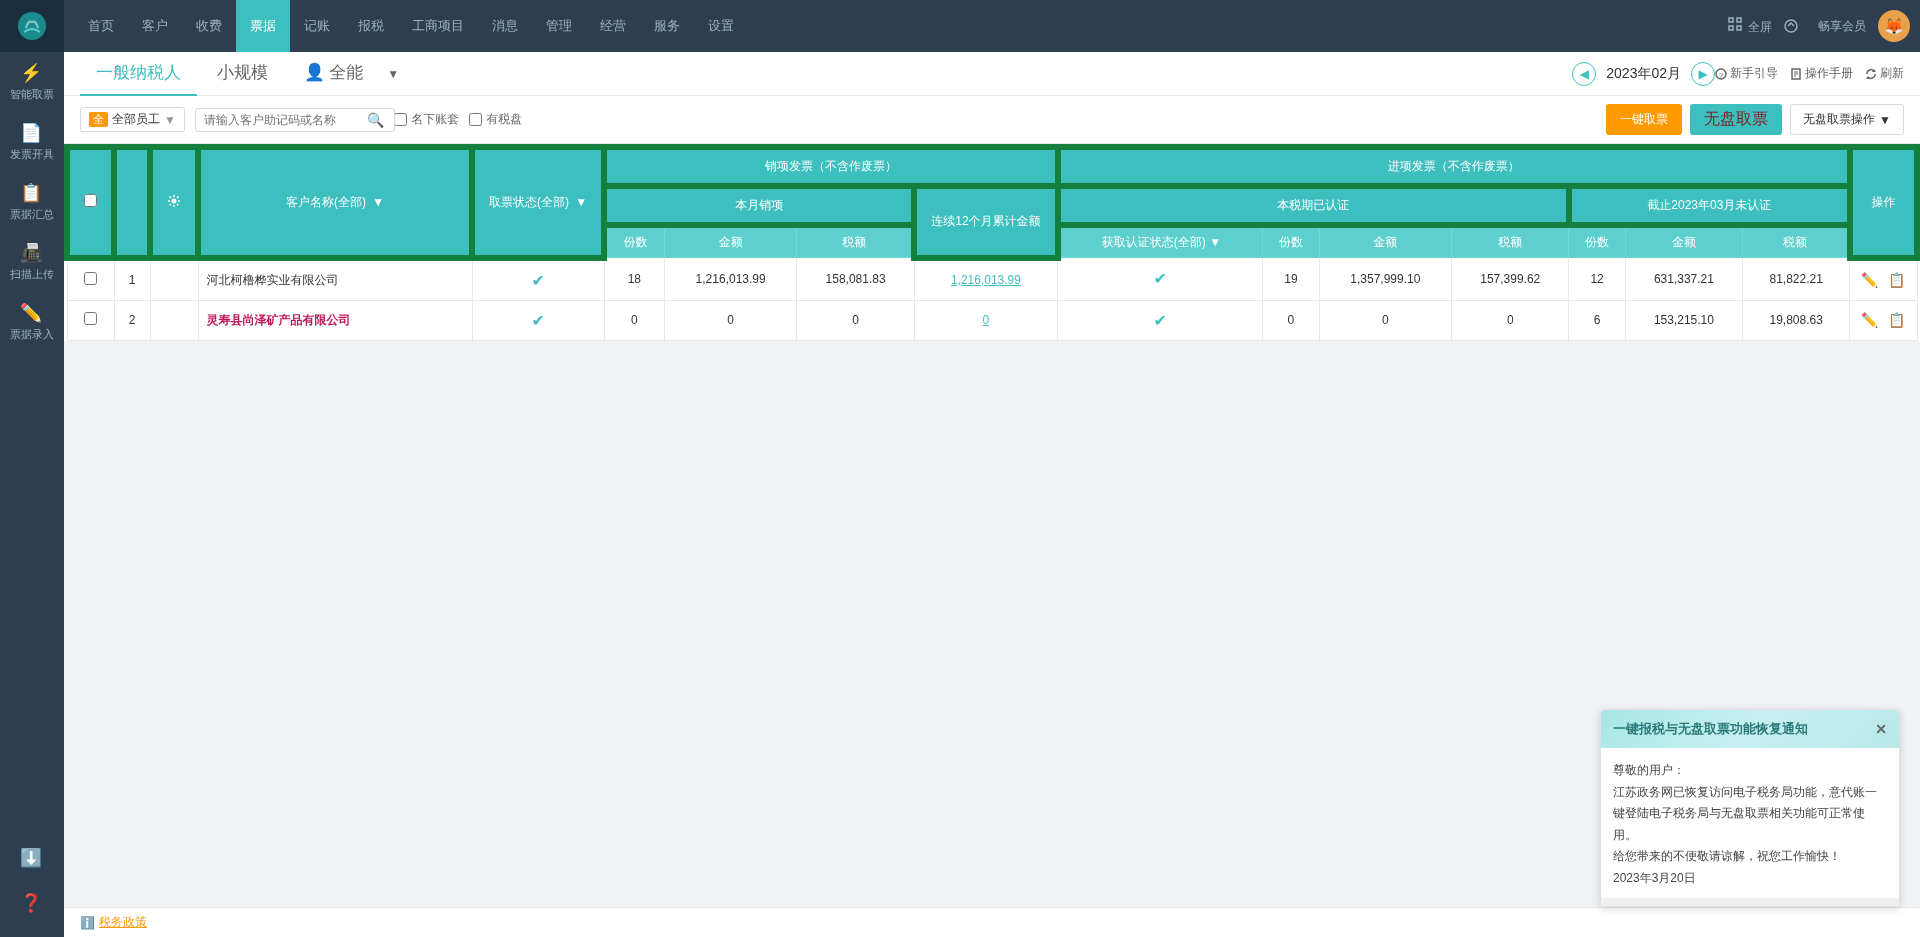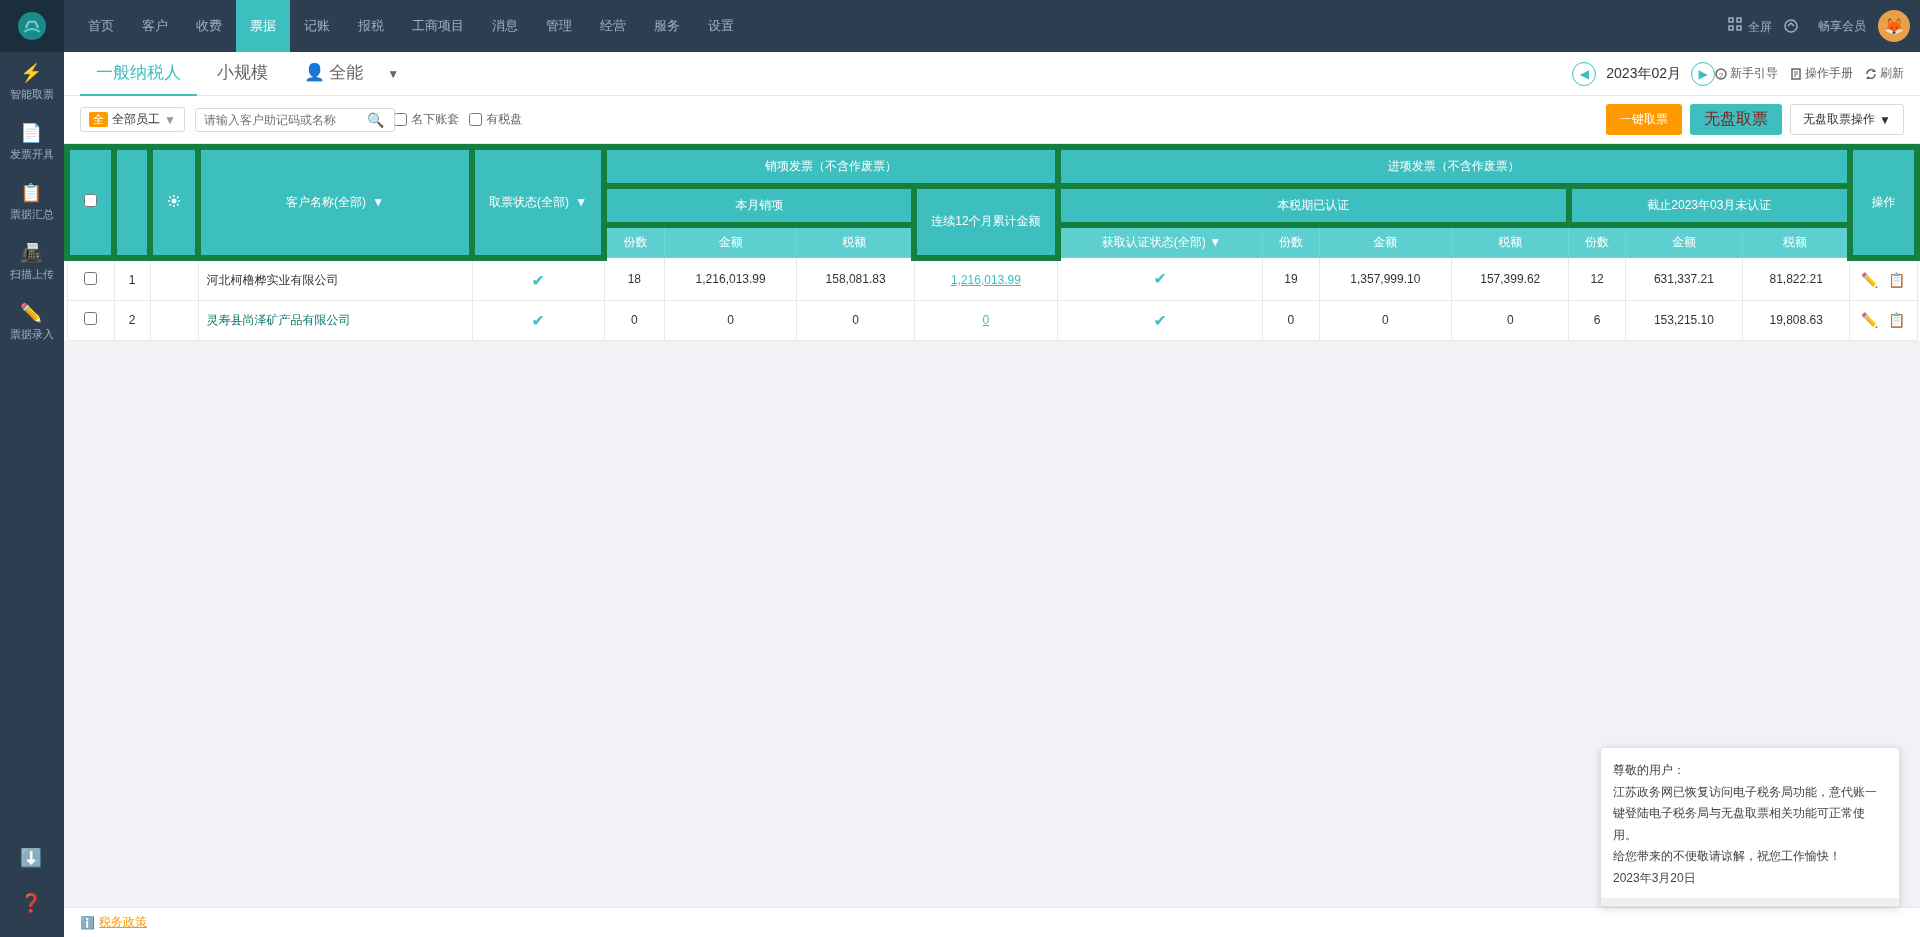--- a/index.html
+++ b/index.html
@@ -617,21 +617,21 @@
       <td>81,822.21</td>
       <td>
         <span class="action-icon">✏️</span>
         <span class="action-icon">📋</span>
       </td>
     </tr>
             <tr>
       <td><input type="checkbox" style=""></td>
       <td>2</td>
       <td></td>
-      <td class="left" style="cursor:pointer;color:#0f766e;">灵寿县尚泽矿产品有限公司</td>
+      <td class="left" style="cursor:pointer;color:#be185d;font-weight:bold;">灵寿县尚泽矿产品有限公司</td>
       <td><span class="check-icon">✔</span></td>
       <td>0</td>
       <td>0</td>
       <td>0</td>
       <td><span class="td-link">0</span></td>
       <td><span class="check-icon">✔</span></td>
       <td>0</td>
       <td>0</td>
       <td>0</td>
       <td>6</td>
@@ -647,20 +647,24 @@
     </div>
 
     <div class="bottom-bar">
       <span>ℹ️</span>
       <span style="text-decoration:underline;">税务政策</span>
     </div>
   </div>
 </div>
 
 <div class="notification-panel">
+  <div class="notification-header">
+    <span>一键报税与无盘取票功能恢复通知</span>
+    <span class="notification-close">✕</span>
+  </div>
   <div class="notification-body" id="notification-body">
   <p>尊敬的用户：</p>
       <p>江苏政务网已恢复访问电子税务局功能，意代账一</p>
       <p>键登陆电子税务局与无盘取票相关功能可正常使</p>
       <p>用。</p>
       <p>给您带来的不便敬请谅解，祝您工作愉快！</p>
       <p>2023年3月20日</p>
     </div>
   <div class="notification-scroll"></div>
 </div>

